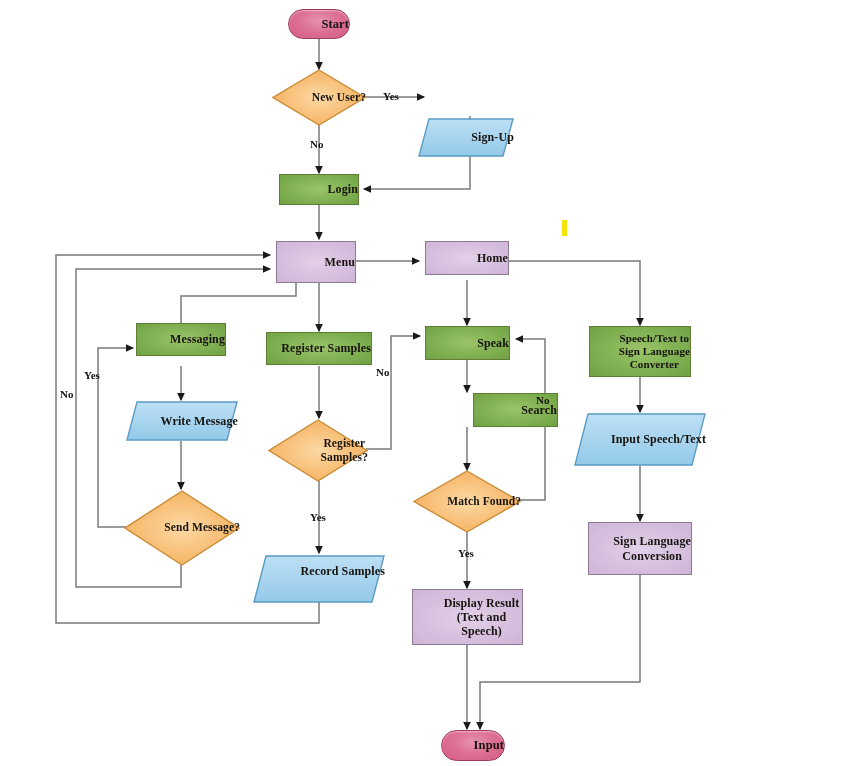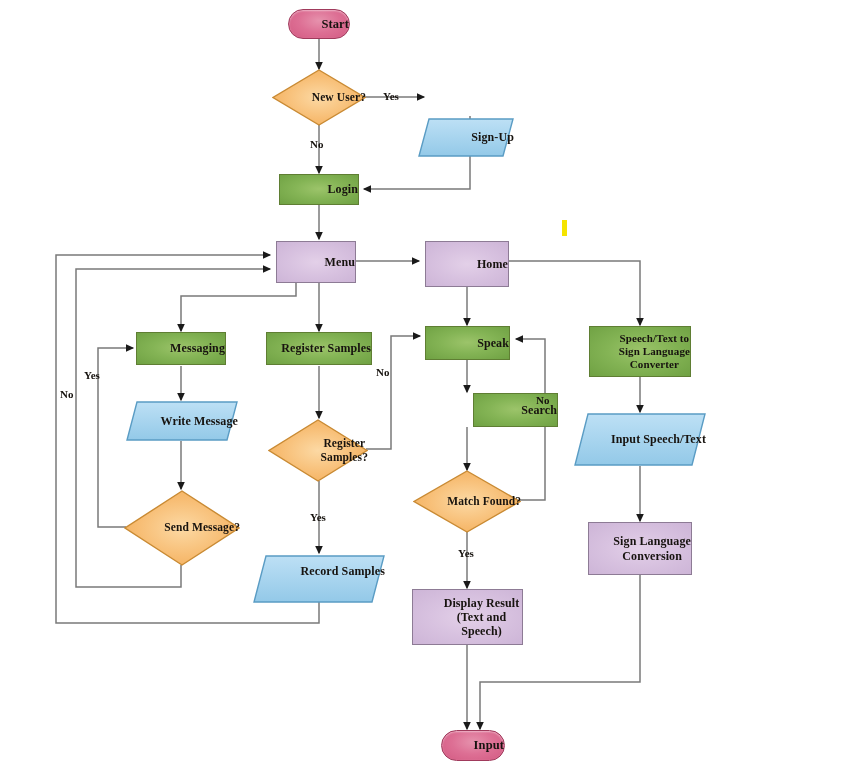--- a/index.html
+++ b/index.html
@@ -148,25 +148,25 @@
   </div>
 
   <div class="node proc-g" style="left:279px;top:174px;width:80px;height:31px;">
     <span class="lbl">Login</span>
   </div>
 
   <div class="node proc-p" style="left:276px;top:241px;width:80px;height:42px;">
     <span class="lbl">Menu</span>
   </div>
 
-  <div class="node proc-p" style="left:425px;top:241px;width:84px;height:46px;">
+  <div class="node proc-p" style="left:425px;top:241px;width:84px;height:34px;">
     <span class="lbl">Home</span>
   </div>
 
-  <div class="node proc-g" style="left:136px;top:332px;width:90px;height:33px;padding-left:32px;">
+  <div class="node proc-g" style="left:136px;top:323px;width:90px;height:33px;padding-left:32px;">
     <span class="lbl">Messaging</span>
   </div>
 
   <div class="node io" style="left:126px;top:401px;width:112px;height:40px;">
     <svg viewBox="0 0 112 40" preserveAspectRatio="none">
       <defs>
           <linearGradient id="gb2" x1="0" y1="0" x2="0" y2="1">
         <stop offset="0%" stop-color="#bde0f5"></stop>
             <stop offset="100%" stop-color="#93c9e8"></stop>
       </linearGradient>

